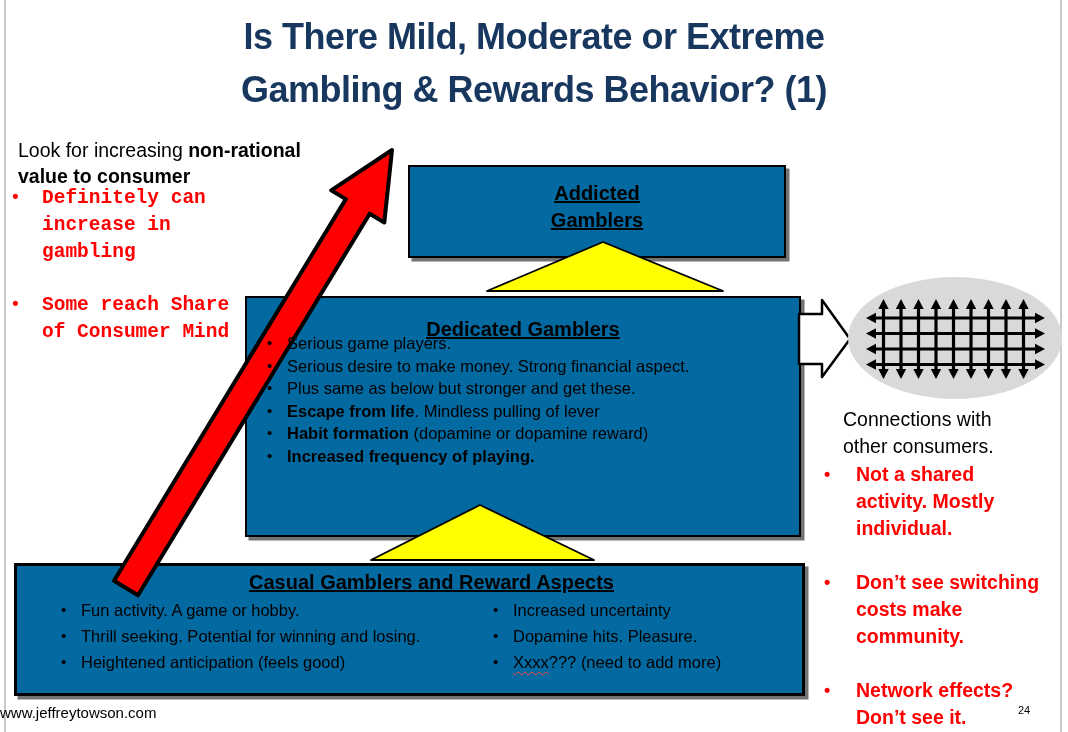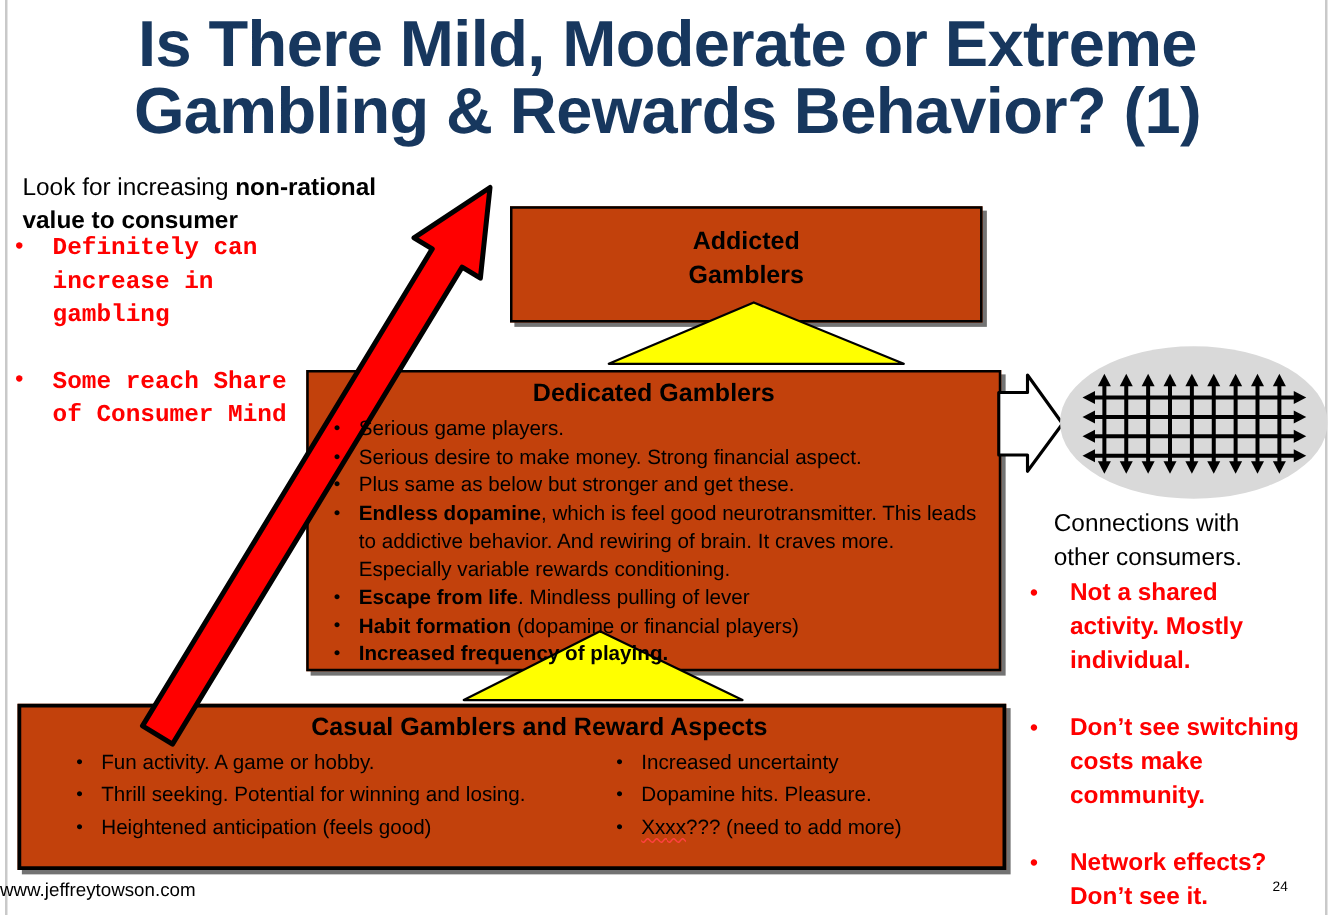--- a/index.html
+++ b/index.html
@@ -15,21 +15,21 @@
   .edge {
     position: absolute; top: 0; bottom: 0; width: 2px;
     background: #c9c9c9;
   }
   .edge-left { left: 4px; }
   .edge-right { left: 1060px; }
 
   .slide-title {
     position: absolute; left: 30px; right: 30px; top: 10px;
     text-align: center;
-    font-size: 52px; font-weight: bold; line-height: 53px;
+    font-size: 36px; font-weight: bold; line-height: 53px;
     color: #17375E;
     letter-spacing: -0.5px;
     z-index: 5;
   }
 
   .left-note {
     position: absolute; left: 18px; top: 137px; width: 300px;
     font-size: 19.5px; line-height: 26px; color: #000;
     z-index: 5;
   }
@@ -48,33 +48,34 @@
     position: absolute; left: 2px; top: 0;
     font-size: 18px;
   }
   .left-points { left: 8px; top: 185px; width: 250px; font-family: Liberation Mono, monospace; }
   .left-points li + li { margin-top: 26px; }
   .right-points { left: 822px; top: 461px; width: 240px; }
   .right-points li + li { margin-top: 27px; }
 
   .box {
     position: absolute;
-    background: #c2410c;
+    background: #0369a1;
     border: 2.5px solid #000;
     box-shadow: 3.5px 3.5px 0 rgba(0,0,0,0.55);
+    text-decoration: underline;
   }
   .box-title {
     position: relative; z-index: 5;
     text-align: center; font-weight: bold; font-size: 20px; line-height: 27px;
     color: #000;
   }
   .box-addicted { left: 408px; top: 165px; width: 378px; height: 93px; }
   .box-addicted .box-title { padding-top: 13px; }
   .box-dedicated { left: 245px; top: 296px; width: 556px; height: 241px; border-width: 2.5px; }
-  .box-dedicated .box-title { padding-top: 4px; }
+  .box-dedicated .box-title { padding-top: 18px; }
   .box-casual { left: 14px; top: 563px; width: 791px; height: 133px; border-width: 3px; }
   .box-casual .box-title { padding-top: 3px; padding-left: 44px; }
 
   ul.box-list {
     list-style: none;
     font-size: 16.5px; color: #000;
     z-index: 5;
   }
   ul.box-list li { position: relative; padding-left: 24px; }
   ul.box-list li::before {
@@ -144,23 +145,22 @@
   <div class="box-title pre">Addicted
 Gamblers</div>
 </div>
 
 <div class="box box-dedicated">
   <div class="box-title">Dedicated Gamblers</div>
   <ul class="box-list dedicated-list">
     <li><span class="b"></span><span>Serious game players.</span></li>
     <li><span class="b"></span><span>Serious desire to make money. Strong financial aspect.</span></li>
     <li><span class="b"></span><span>Plus same as below but stronger and get these.</span></li>
-    <li><span class="b">Endless dopamine</span><span>, which is feel good neurotransmitter. This leads to addictive behavior. And rewiring of brain. It craves more. Especially variable rewards conditioning.</span></li>
     <li><span class="b">Escape from life</span><span>. Mindless pulling of lever</span></li>
-    <li><span class="b">Habit formation</span><span> (dopamine or financial players)</span></li>
+    <li><span class="b">Habit formation</span><span> (dopamine or dopamine reward)</span></li>
     <li><span class="b">Increased frequency of playing.</span><span></span></li>
   </ul>
 </div>
 
 <div class="box box-casual">
   <div class="box-title">Casual Gamblers and Reward Aspects</div>
   <ul class="box-list casual-col casual-left">
     <li>Fun activity. A game or hobby.</li>
     <li>Thrill seeking. Potential for winning and losing.</li>
     <li>Heightened anticipation (feels good)</li>

